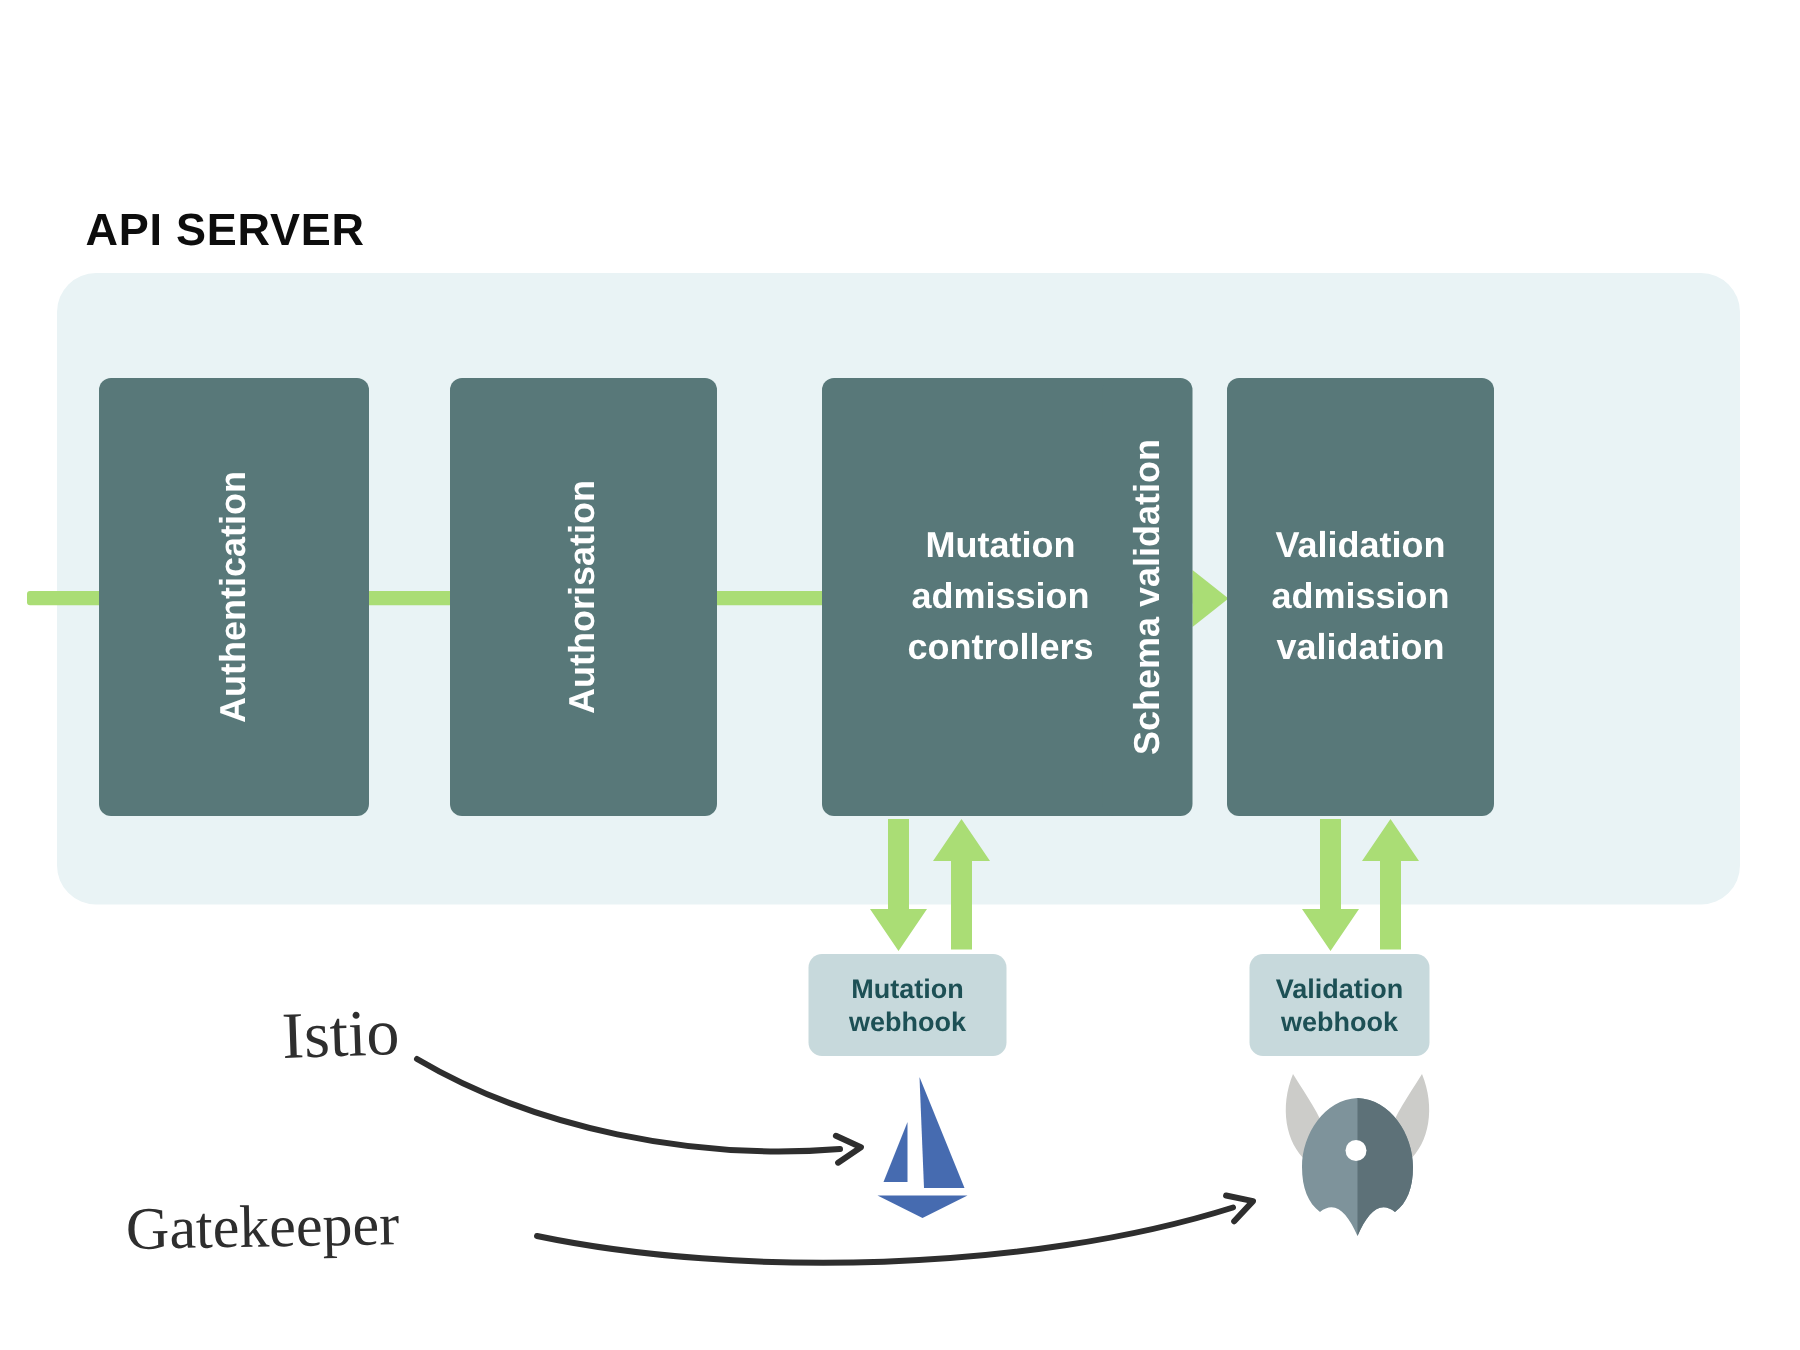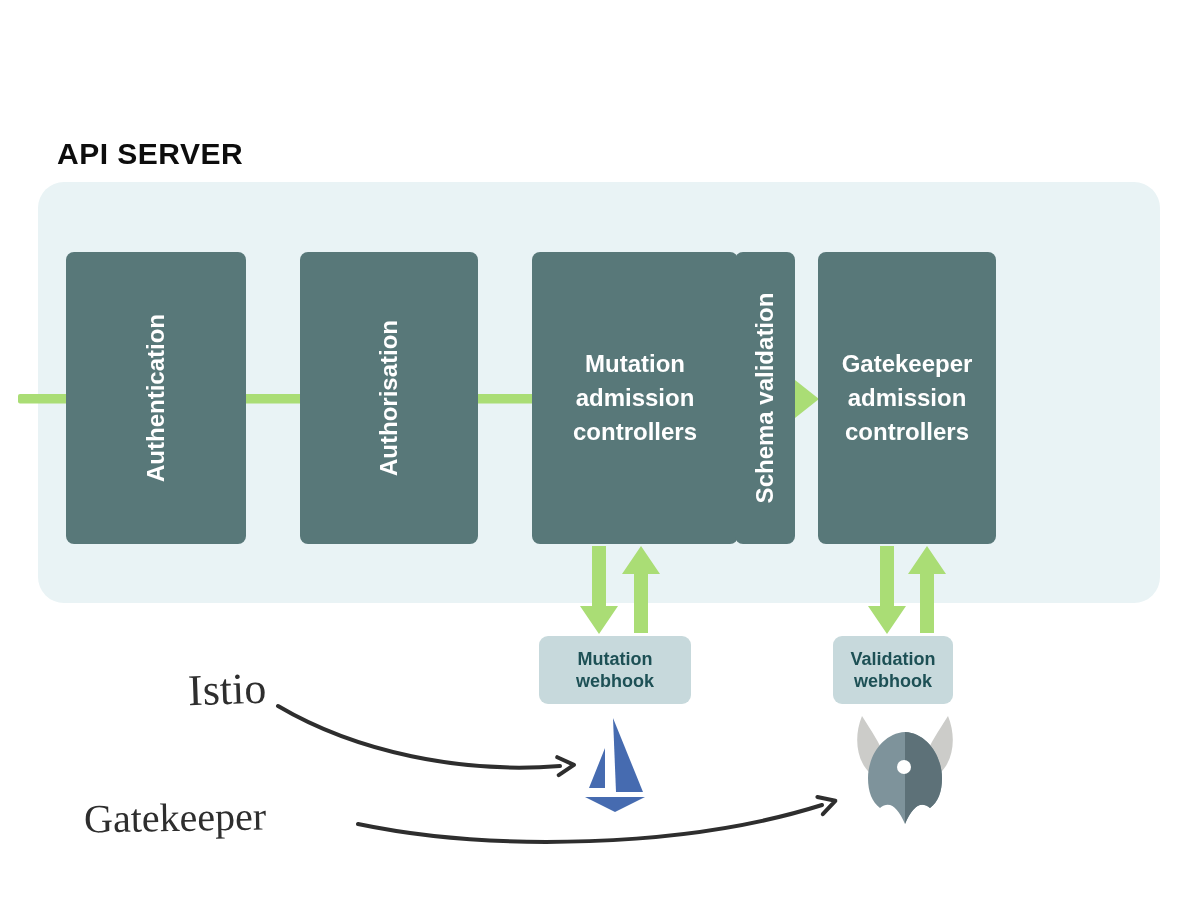--- a/index.html
+++ b/index.html
@@ -17,29 +17,29 @@
   .ink{stroke:var(--annotation-ink,#2e2e2e);stroke-width:4;fill:none;
        stroke-linecap:round;stroke-linejoin:round;}
 
   .stage{position:absolute;top:252px;height:292px;background:var(--box-bg,#587879);
          border-radius:8px;display:flex;align-items:center;justify-content:center;
          color:var(--box-text,#fff);font-weight:700;z-index:2;}
   .stage .vlabel{transform:rotate(-90deg);white-space:nowrap;font-size:24px;}
   .stage .hlabel{font-size:24px;text-align:center;line-height:1.42;padding:0 10px;}
   .stage-0{left:66px;width:180px;}
   .stage-1{left:300px;width:178px;}
-  .stage-2{left:532px;width:206px;}
+  .stage-2{left:548px;width:206px;padding-left:16px;}
   .stage-3{left:735px;width:60px;}
   .stage-4{left:818px;width:178px;}
 
   .webhook{position:absolute;top:636px;height:68px;background:var(--webhook-bg,#c7d9dc);
            border-radius:9px;display:flex;align-items:center;justify-content:center;
            text-align:center;color:var(--webhook-text,#1d5055);font-weight:700;
            font-size:18px;line-height:1.25;z-index:2;padding:0 6px;box-sizing:border-box;}
-  .webhook-mutation{left:539px;width:152px;}
+  .webhook-mutation{left:539px;width:132px;}
   .webhook-validation{left:833px;width:120px;}
   .webhook .wlabel{max-width:96px;}
 
   .logo{position:absolute;z-index:2;}
   .logo-istio{left:583px;top:714px;}
   .logo-gatekeeper{left:845px;top:712px;}
   .istio{fill:var(--istio-blue,#466bb0);}
   .gk-light{fill:var(--gatekeeper-light,#7e939b);}
   .gk-dark{fill:var(--gatekeeper-dark,#5d7178);}
   .gk-horn{fill:var(--gatekeeper-horn,#ccccc9);}
@@ -75,21 +75,21 @@
   <div class="stage stage-1">
     <span class="vlabel">Authorisation</span>
   </div>
   <div class="stage stage-2">
     <span class="hlabel">Mutation admission controllers</span>
   </div>
   <div class="stage stage-3">
     <span class="vlabel">Schema validation</span>
   </div>
   <div class="stage stage-4">
-    <span class="hlabel">Gatekeeper admission controllers</span>
+    <span class="hlabel">Validation admission validation</span>
   </div>
 
   <div class="webhook webhook-mutation">
     <span class="wlabel">Mutation webhook</span>
   </div>
   <div class="webhook webhook-validation">
     <span class="wlabel">Validation webhook</span>
   </div>
 
   <svg class="logo logo-istio" width="64" height="100" viewBox="0 0 64 100">

